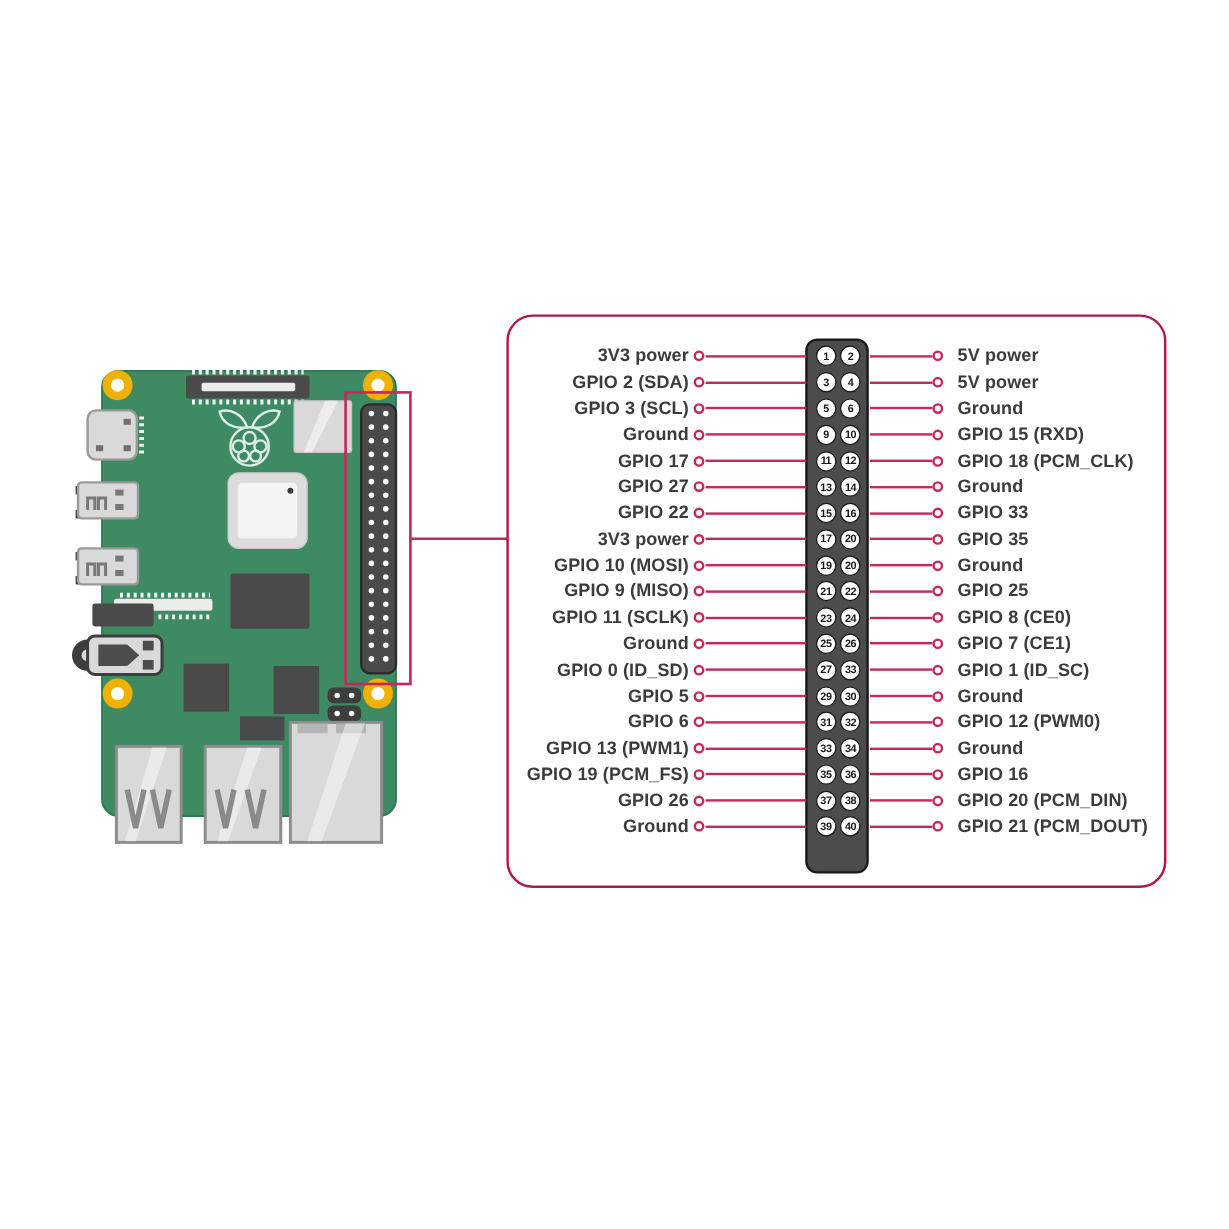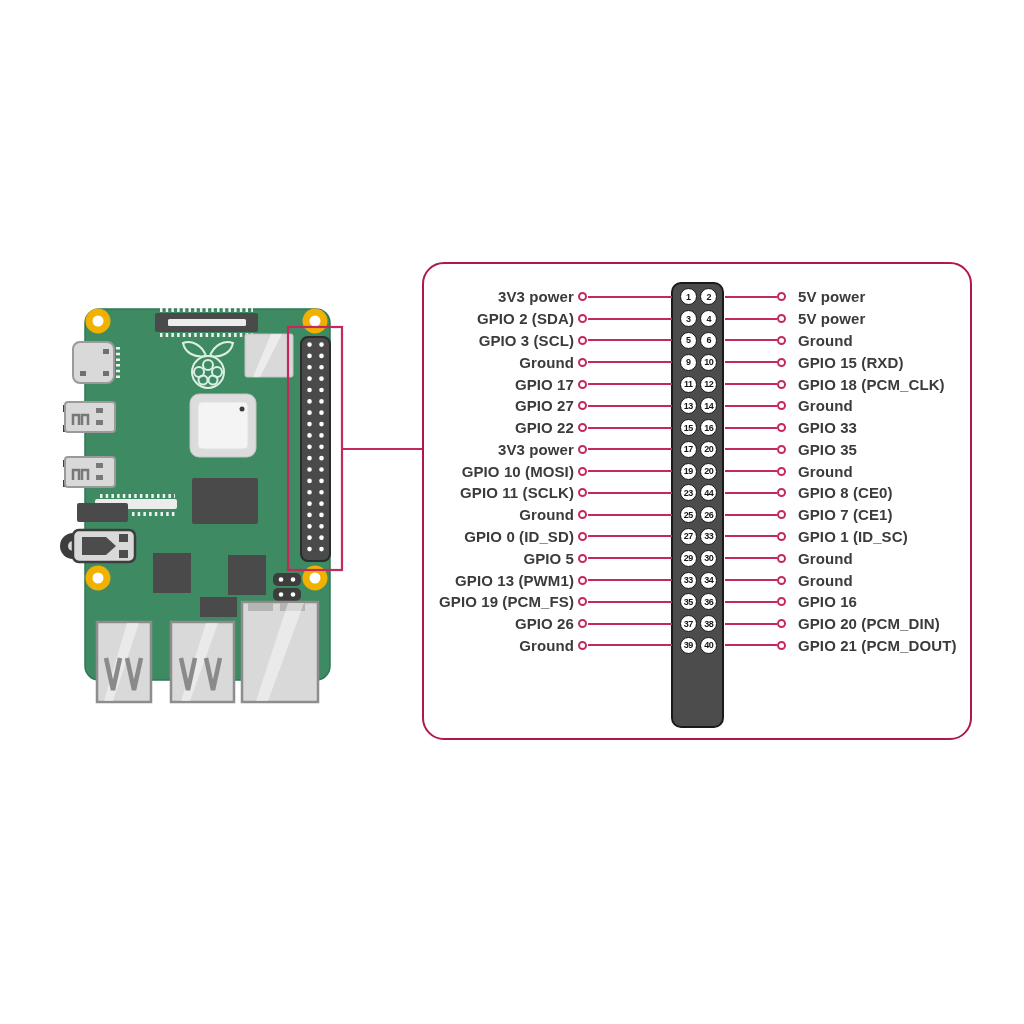--- a/index.html
+++ b/index.html
@@ -294,27 +294,37 @@
       <span class="lbl llbl">GPIO 10 (MOSI)</span>
       <span class="conn cleft"></span>
       <span class="pins">
         <span class="pin">19</span>
         <span class="pin">20</span>
       </span>
       <span class="conn cright"></span>
       <span class="lbl rlbl">Ground</span>
     </div>
 
+    <div class="pin-row">
+      <span class="lbl llbl">GPIO 9 (MISO)</span>
+      <span class="conn cleft"></span>
+      <span class="pins">
+        <span class="pin">21</span>
+        <span class="pin">22</span>
+      </span>
+      <span class="conn cright"></span>
+      <span class="lbl rlbl">GPIO 25</span>
+    </div>
 
     <div class="pin-row">
       <span class="lbl llbl">GPIO 11 (SCLK)</span>
       <span class="conn cleft"></span>
       <span class="pins">
         <span class="pin">23</span>
-        <span class="pin">44</span>
+        <span class="pin">24</span>
       </span>
       <span class="conn cright"></span>
       <span class="lbl rlbl">GPIO 8 (CE0)</span>
     </div>
 
     <div class="pin-row">
       <span class="lbl llbl">Ground</span>
       <span class="conn cleft"></span>
       <span class="pins">
         <span class="pin">25</span>
@@ -339,20 +349,30 @@
       <span class="lbl llbl">GPIO 5</span>
       <span class="conn cleft"></span>
       <span class="pins">
         <span class="pin">29</span>
         <span class="pin">30</span>
       </span>
       <span class="conn cright"></span>
       <span class="lbl rlbl">Ground</span>
     </div>
 
+    <div class="pin-row">
+      <span class="lbl llbl">GPIO 6</span>
+      <span class="conn cleft"></span>
+      <span class="pins">
+        <span class="pin">31</span>
+        <span class="pin">32</span>
+      </span>
+      <span class="conn cright"></span>
+      <span class="lbl rlbl">GPIO 12 (PWM0)</span>
+    </div>
 
     <div class="pin-row">
       <span class="lbl llbl">GPIO 13 (PWM1)</span>
       <span class="conn cleft"></span>
       <span class="pins">
         <span class="pin">33</span>
         <span class="pin">34</span>
       </span>
       <span class="conn cright"></span>
       <span class="lbl rlbl">Ground</span>

